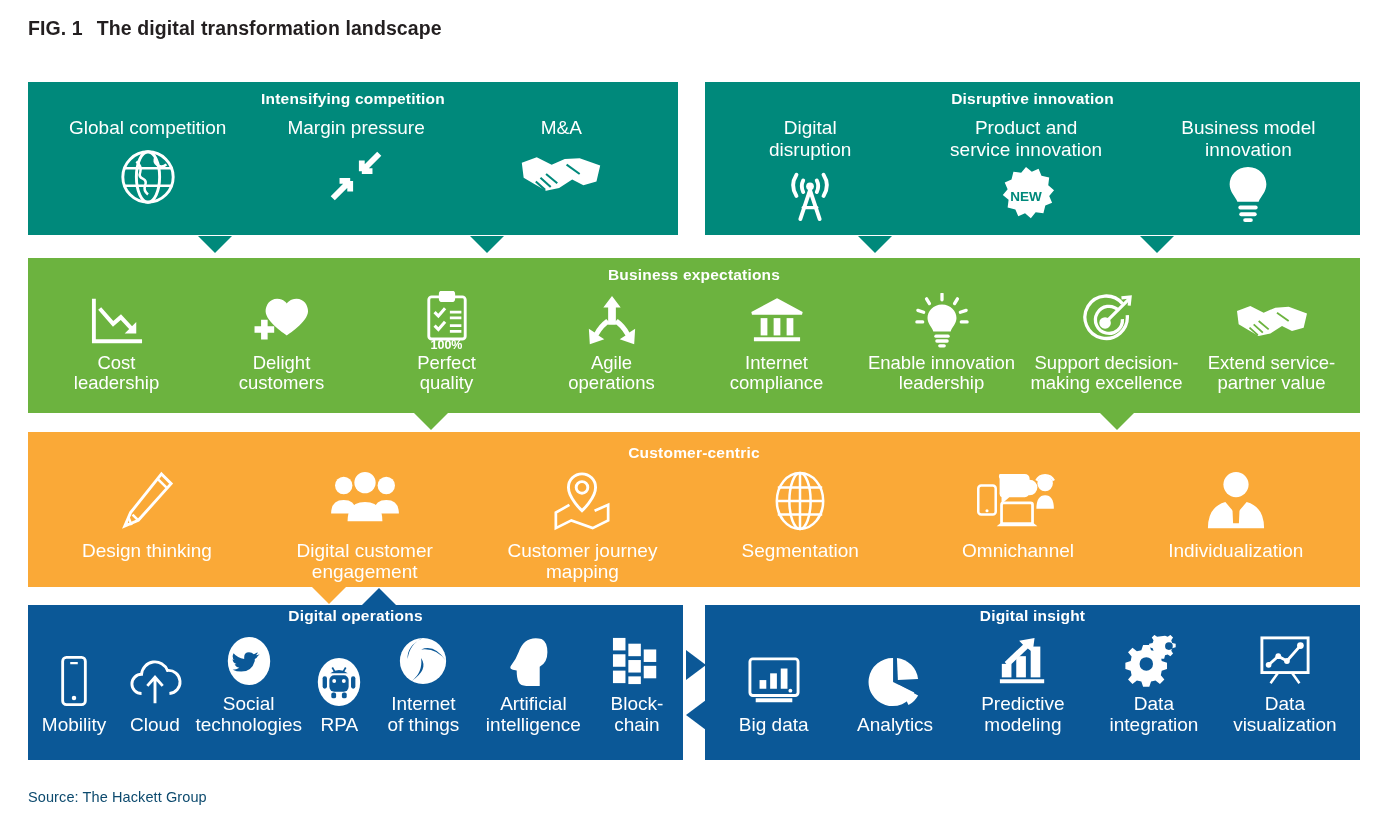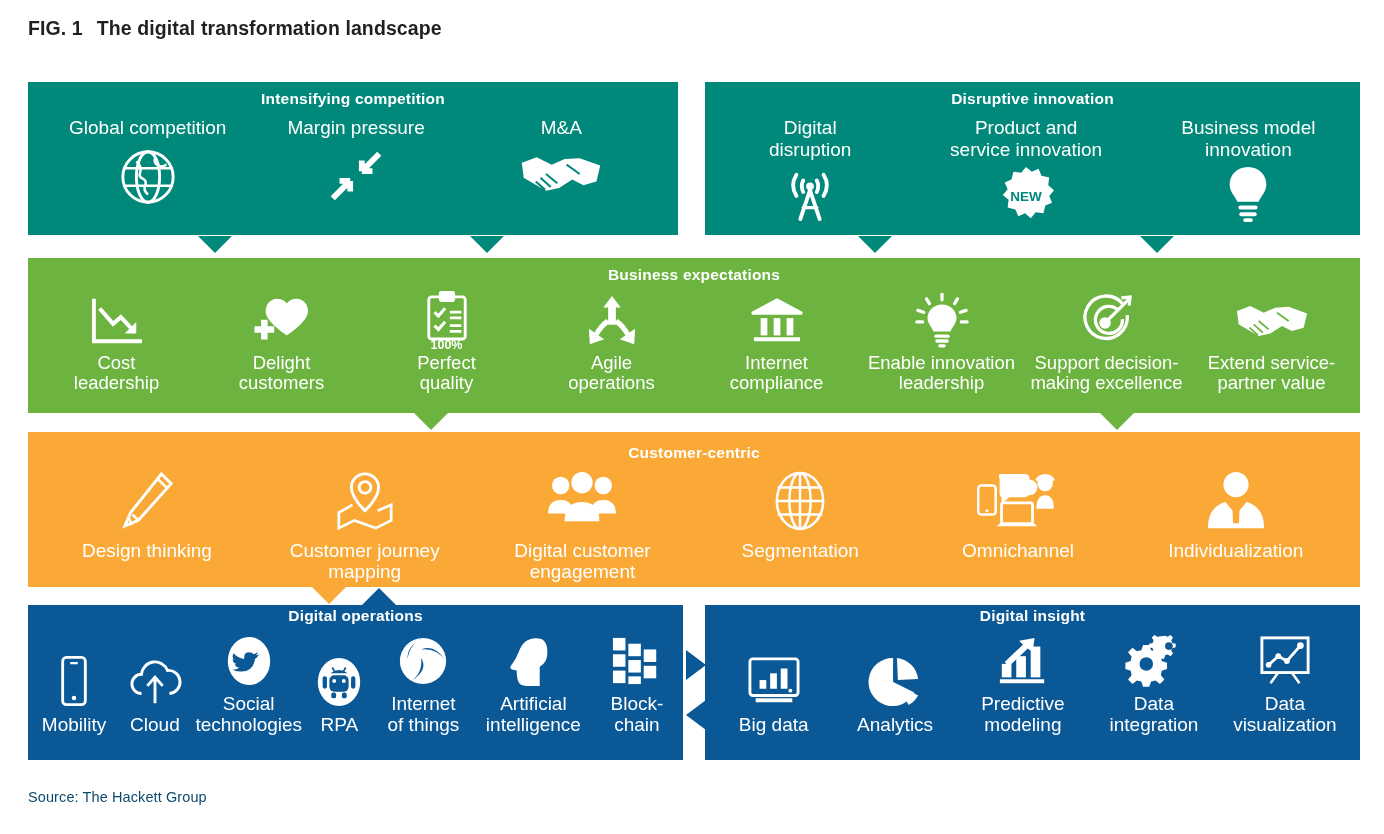--- a/index.html
+++ b/index.html
@@ -337,46 +337,46 @@
             <path d="M10 49 L13 57" stroke-width="2.4"></path>
           </svg>
         </div>
         <div class="lbl" style="margin-top:6px;">
           <div>Design thinking</div>
         </div>
       </div>
 
       <div class="item" style="width:16.6%;">
         <div class="icon" style="height:66px;">
-          <svg width="64" height="62" viewBox="0 0 66 64" fill="none" stroke="#fff" stroke-width="3">
-            <path d="M33 4 a14 14 0 0 1 14 14 c0 11 -14 24 -14 24 c0 0 -14 -13 -14 -24 a14 14 0 0 1 14 -14 Z"></path>
-            <circle cx="33" cy="18" r="6"></circle>
-            <path d="M20 36 L6 44 V60 L22 52 L44 60 L60 52 V36 L46 42" stroke-width="2.8"></path>
-          </svg>
-        </div>
-        <div class="lbl" style="margin-top:6px;">
-          <div>Customer journey</div>
-          <div>mapping</div>
-        </div>
-      </div>
-
-      <div class="item" style="width:16.6%;">
-        <div class="icon" style="height:66px;">
           <svg width="72" height="60" viewBox="0 0 74 62" fill="#fff">
             <circle cx="15" cy="15" r="9"></circle>
             <path d="M2 44 q0 -14 13 -14 q13 0 13 14 Z"></path>
             <circle cx="59" cy="15" r="9"></circle>
             <path d="M46 44 q0 -14 13 -14 q13 0 13 14 Z"></path>
             <circle cx="37" cy="12" r="11"></circle>
             <path d="M19 52 q0 -20 18 -20 q18 0 18 20 Z"></path>
           </svg>
         </div>
         <div class="lbl" style="margin-top:6px;">
           <div>Digital customer</div>
           <div>engagement</div>
+        </div>
+      </div>
+
+      <div class="item" style="width:16.6%;">
+        <div class="icon" style="height:66px;">
+          <svg width="64" height="62" viewBox="0 0 66 64" fill="none" stroke="#fff" stroke-width="3">
+            <path d="M33 4 a14 14 0 0 1 14 14 c0 11 -14 24 -14 24 c0 0 -14 -13 -14 -24 a14 14 0 0 1 14 -14 Z"></path>
+            <circle cx="33" cy="18" r="6"></circle>
+            <path d="M20 36 L6 44 V60 L22 52 L44 60 L60 52 V36 L46 42" stroke-width="2.8"></path>
+          </svg>
+        </div>
+        <div class="lbl" style="margin-top:6px;">
+          <div>Customer journey</div>
+          <div>mapping</div>
         </div>
       </div>
 
       <div class="item" style="width:16.6%;">
         <div class="icon" style="height:66px;">
           <svg width="56" height="62" viewBox="0 0 58 64" fill="none" stroke="#fff" stroke-width="2.6">
             <ellipse cx="29" cy="32" rx="24" ry="29"></ellipse>
             <ellipse cx="29" cy="32" rx="11" ry="29"></ellipse>
             <path d="M29 3 V61"></path>
             <path d="M6 18 H52 M5 32 H53 M6 46 H52"></path>

